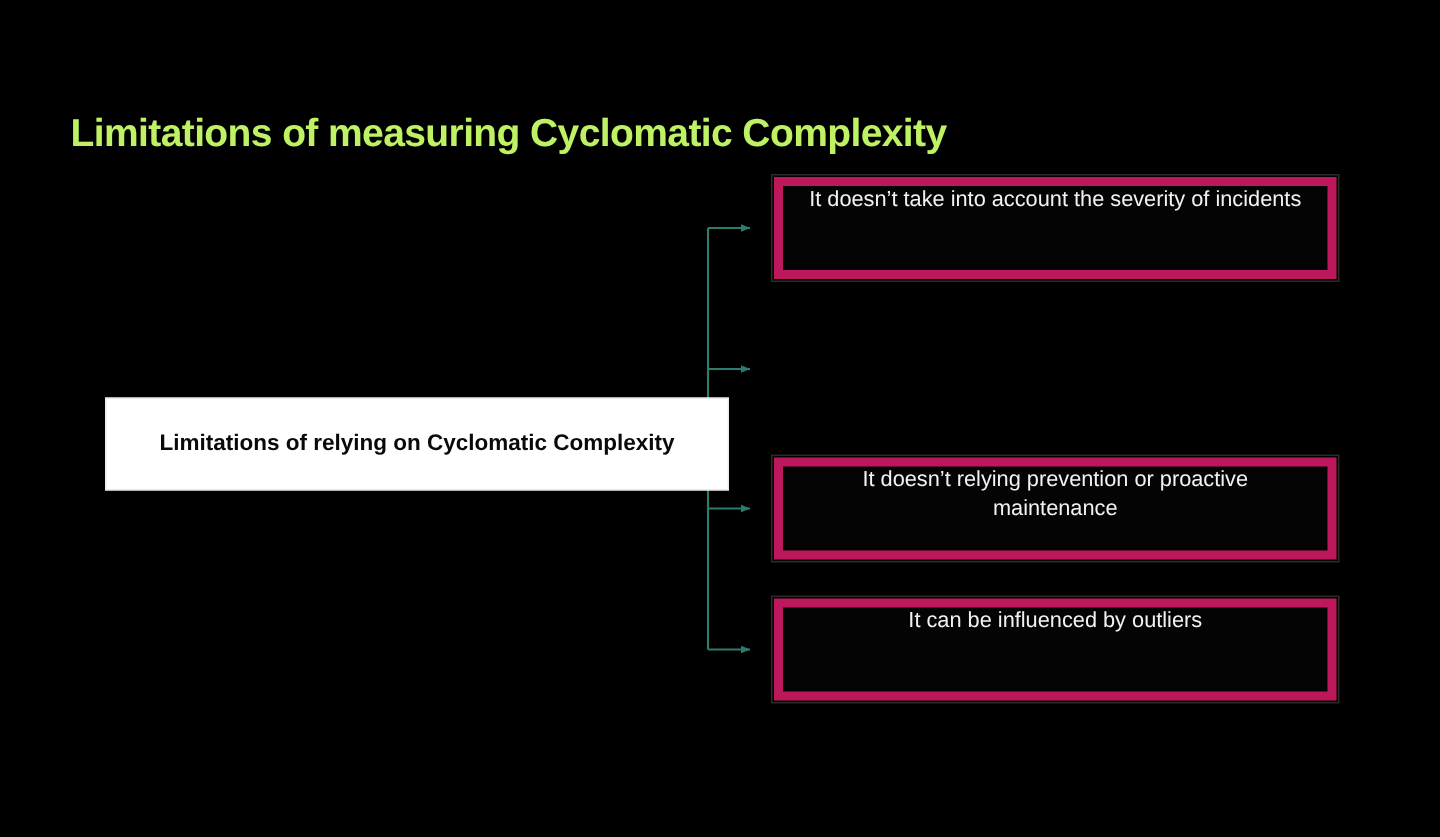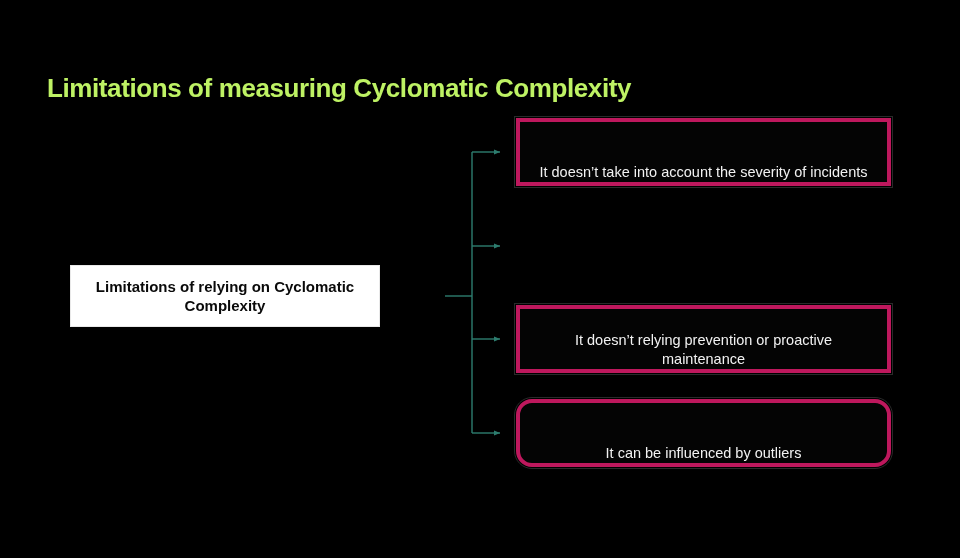--- a/index.html
+++ b/index.html
@@ -48,21 +48,21 @@
     width: 960px;
     height: 558px;
     pointer-events: none;
   }
 
   
   #root-node {
     position: absolute;
     left: 70px;
     top: 265px;
-    width: 310px;
+    width: 416px;
     height: 62px;
     background: #ffffff;
     border: 1px solid #e9e9e9;
     box-sizing: border-box;
     display: flex;
     align-items: center;
     justify-content: center;
     padding: 0 18px;
   }
   #root-node .node-text {
@@ -73,40 +73,40 @@
     line-height: 1.30;
   }
 
   
   .leaf-node {
     position: absolute;
     left: 516px;
     width: 375px;
     height: 68px;
     background: #040404;
-    border: 4px solid #be185d;
+    border: 6px solid #be185d;
     outline: 1px solid #2a2a2a;
     outline-offset: 1px;
     box-sizing: border-box;
     display: flex;
-    align-items: flex-end;
+    align-items: flex-start;
     justify-content: center;
     padding: 0 16px;
   }
   .leaf-node .node-text {
     color: #f2f2f2;
     font-size: 14.5px;
     font-weight: normal;
     text-align: center;
     line-height: 1.32;
   }
   #leaf-0 { top: 118px; }
   #leaf-1 { top: 212px; }
   #leaf-2 { top: 305px; }
-  #leaf-3 { top: 399px; border-radius: 16px; }
+  #leaf-3 { top: 399px; }
 </style>
 </head>
 <body>
 
 <div id="slide">
 
   <h1 id="slide-title">Limitations of measuring Cyclomatic Complexity</h1>
 
   <div id="diagram">
 

